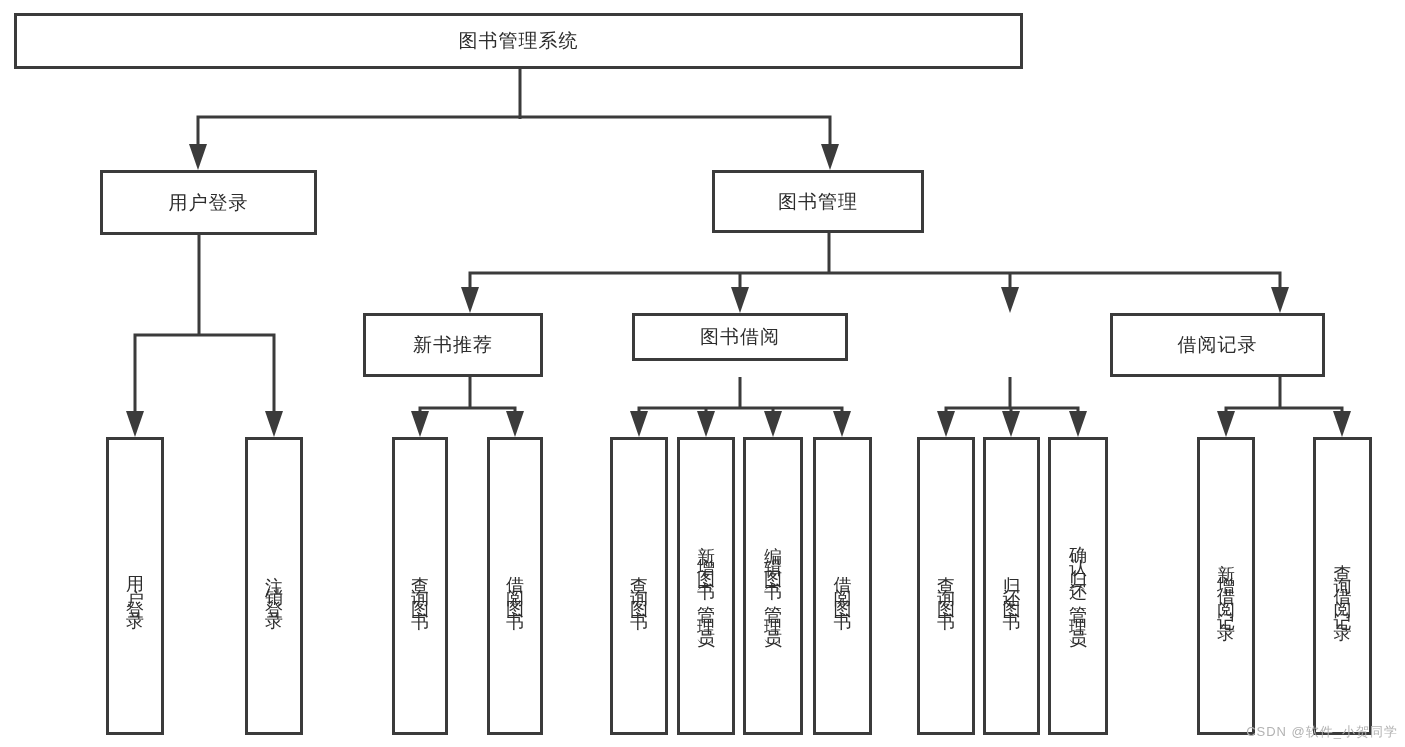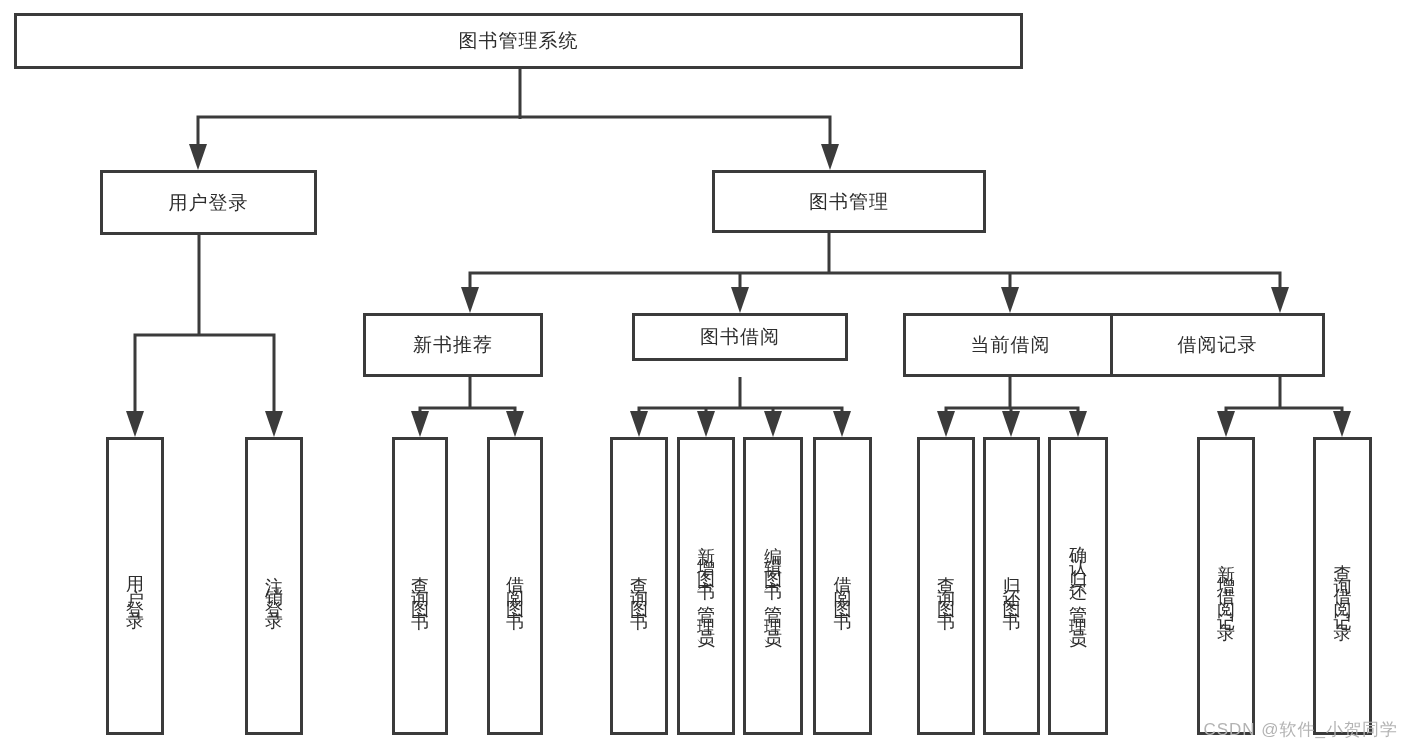--- a/index.html
+++ b/index.html
@@ -18,21 +18,21 @@
     font-size:19px;color:var(--text,#2d2d2d);
     letter-spacing:1px;white-space:nowrap;
   }
   .vlabel{
     writing-mode:vertical-rl;text-orientation:mixed;
     font-size:18px;line-height:1;letter-spacing:12px;
     color:var(--text,#2d2d2d);
   }
   .watermark{
     position:absolute;right:7px;bottom:6px;z-index:5;
-    font-size:17px;letter-spacing:1px;
+    font-size:13px;letter-spacing:1px;
     color:var(--watermark,#b3b3b3);
   }
 </style>
 </head>
 <body>
 
 <div class="stage">
 
   <svg class="wires" width="1405" height="747" viewBox="0 0 1405 747">
     <g stroke="currentColor" stroke-width="3" fill="none">
@@ -74,32 +74,29 @@
     </g>
   </svg>
 
   <div class="node" style="left:14px;top:13px;width:1009px;height:56px">
     <span class="hlabel">图书管理系统</span>
   </div>
 
   <div class="node" style="left:100px;top:170px;width:217px;height:65px">
     <span class="hlabel">用户登录</span>
   </div>
-  <div class="node" style="left:712px;top:170px;width:274px;height:63px">
+  <div class="node" style="left:712px;top:170px;width:212px;height:63px">
     <span class="hlabel">图书管理</span>
   </div>
 
   <div class="node" style="left:363px;top:313px;width:180px;height:64px">
     <span class="hlabel">新书推荐</span>
   </div>
   <div class="node" style="left:632px;top:313px;width:216px;height:48px">
     <span class="hlabel">图书借阅</span>
-  </div>
-  <div class="node" style="left:903px;top:313px;width:215px;height:64px">
-    <span class="hlabel">当前借阅</span>
   </div>
   <div class="node" style="left:1110px;top:313px;width:215px;height:64px">
     <span class="hlabel">借阅记录</span>
   </div>
 
   <div class="node" style="left:106px;top:437px;width:58px;height:298px">
     <span class="vlabel">用户登录</span>
   </div>
   <div class="node" style="left:245px;top:437px;width:58px;height:298px">
     <span class="vlabel">注销登录</span>

